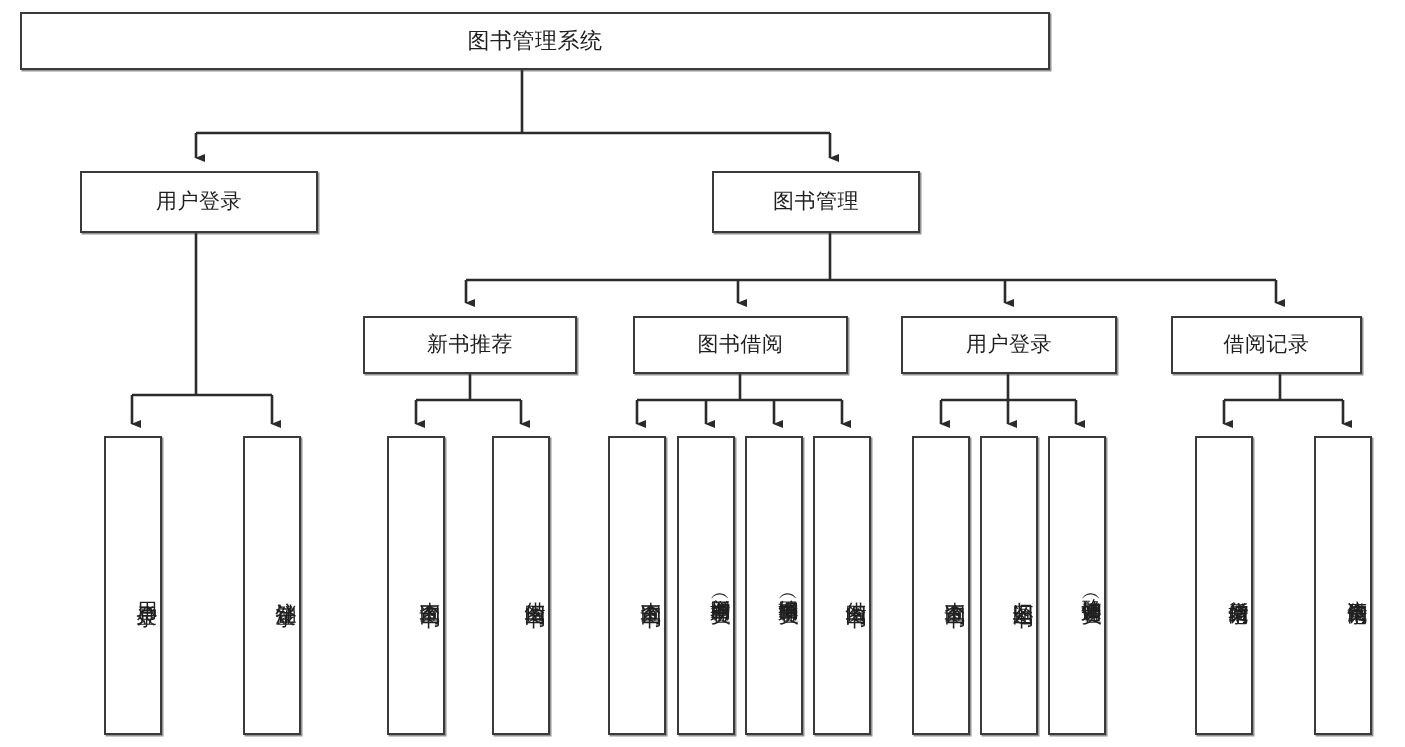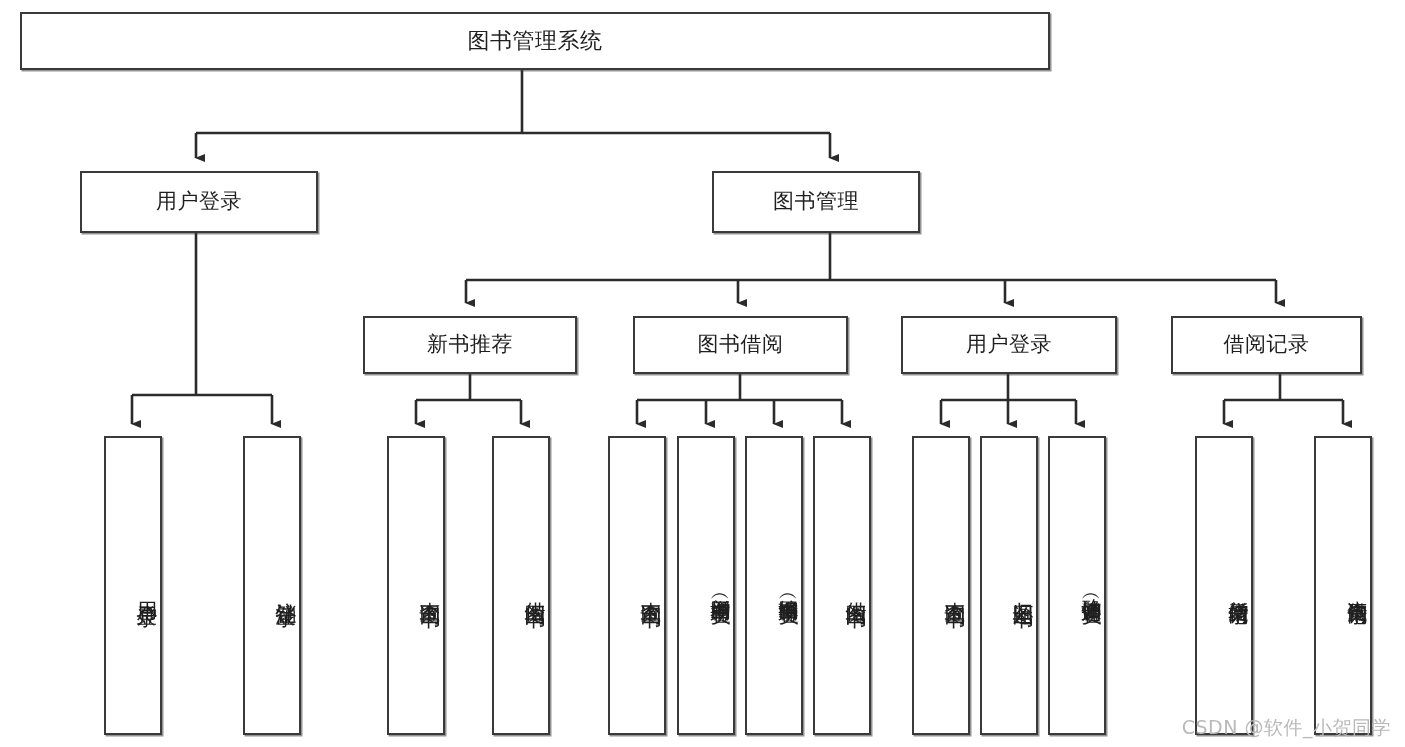--- a/index.html
+++ b/index.html
@@ -161,15 +161,14 @@
   <div class="node vertical" style="left:912px; top:436px; width:58px; height:299px;">查询图书</div>
 
   <div class="node vertical" style="left:980px; top:436px; width:58px; height:299px;">归还图书</div>
 
   <div class="node vertical tall-text" style="left:1048px; top:436px; width:58px; height:299px;">确认归还（管理员）</div>
 
   <div class="node vertical tall-text" style="left:1195px; top:436px; width:58px; height:299px;">新增借阅记录</div>
 
   <div class="node vertical tall-text" style="left:1314px; top:436px; width:58px; height:299px;">查询借阅记录</div>
 
-  <div class="watermark">CSDN @软件_小贺同学</div>
 
 </div>
 
 </body></html>

